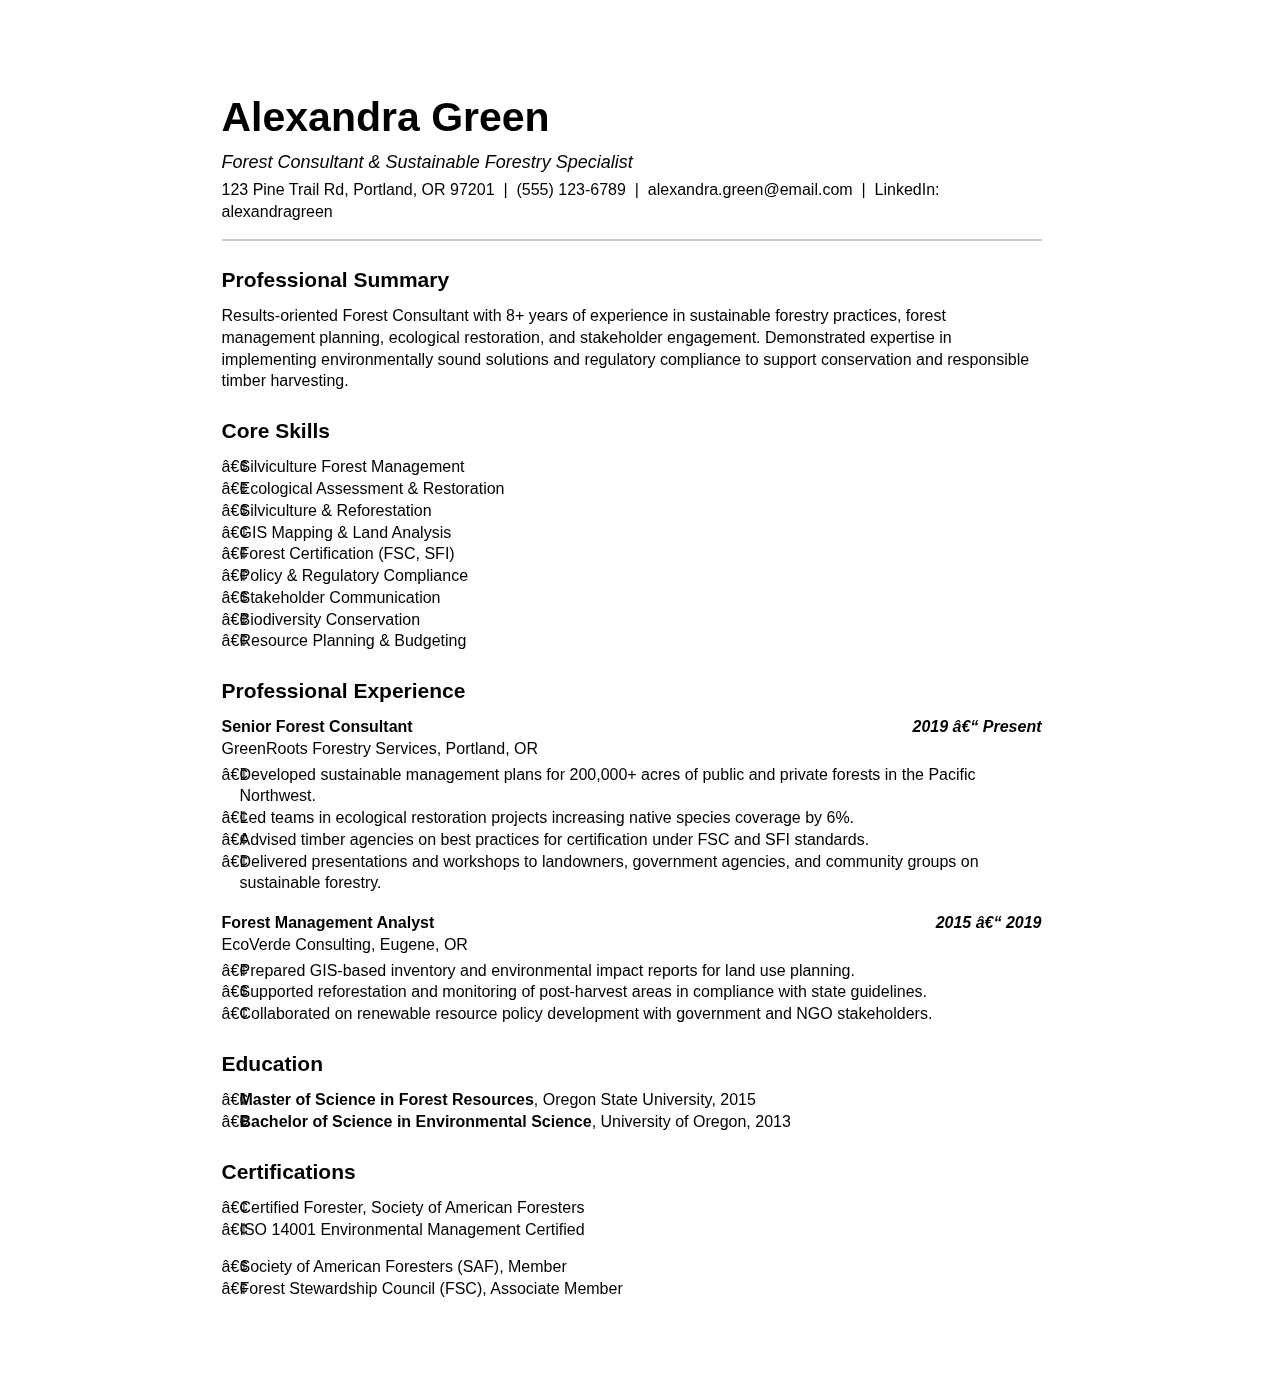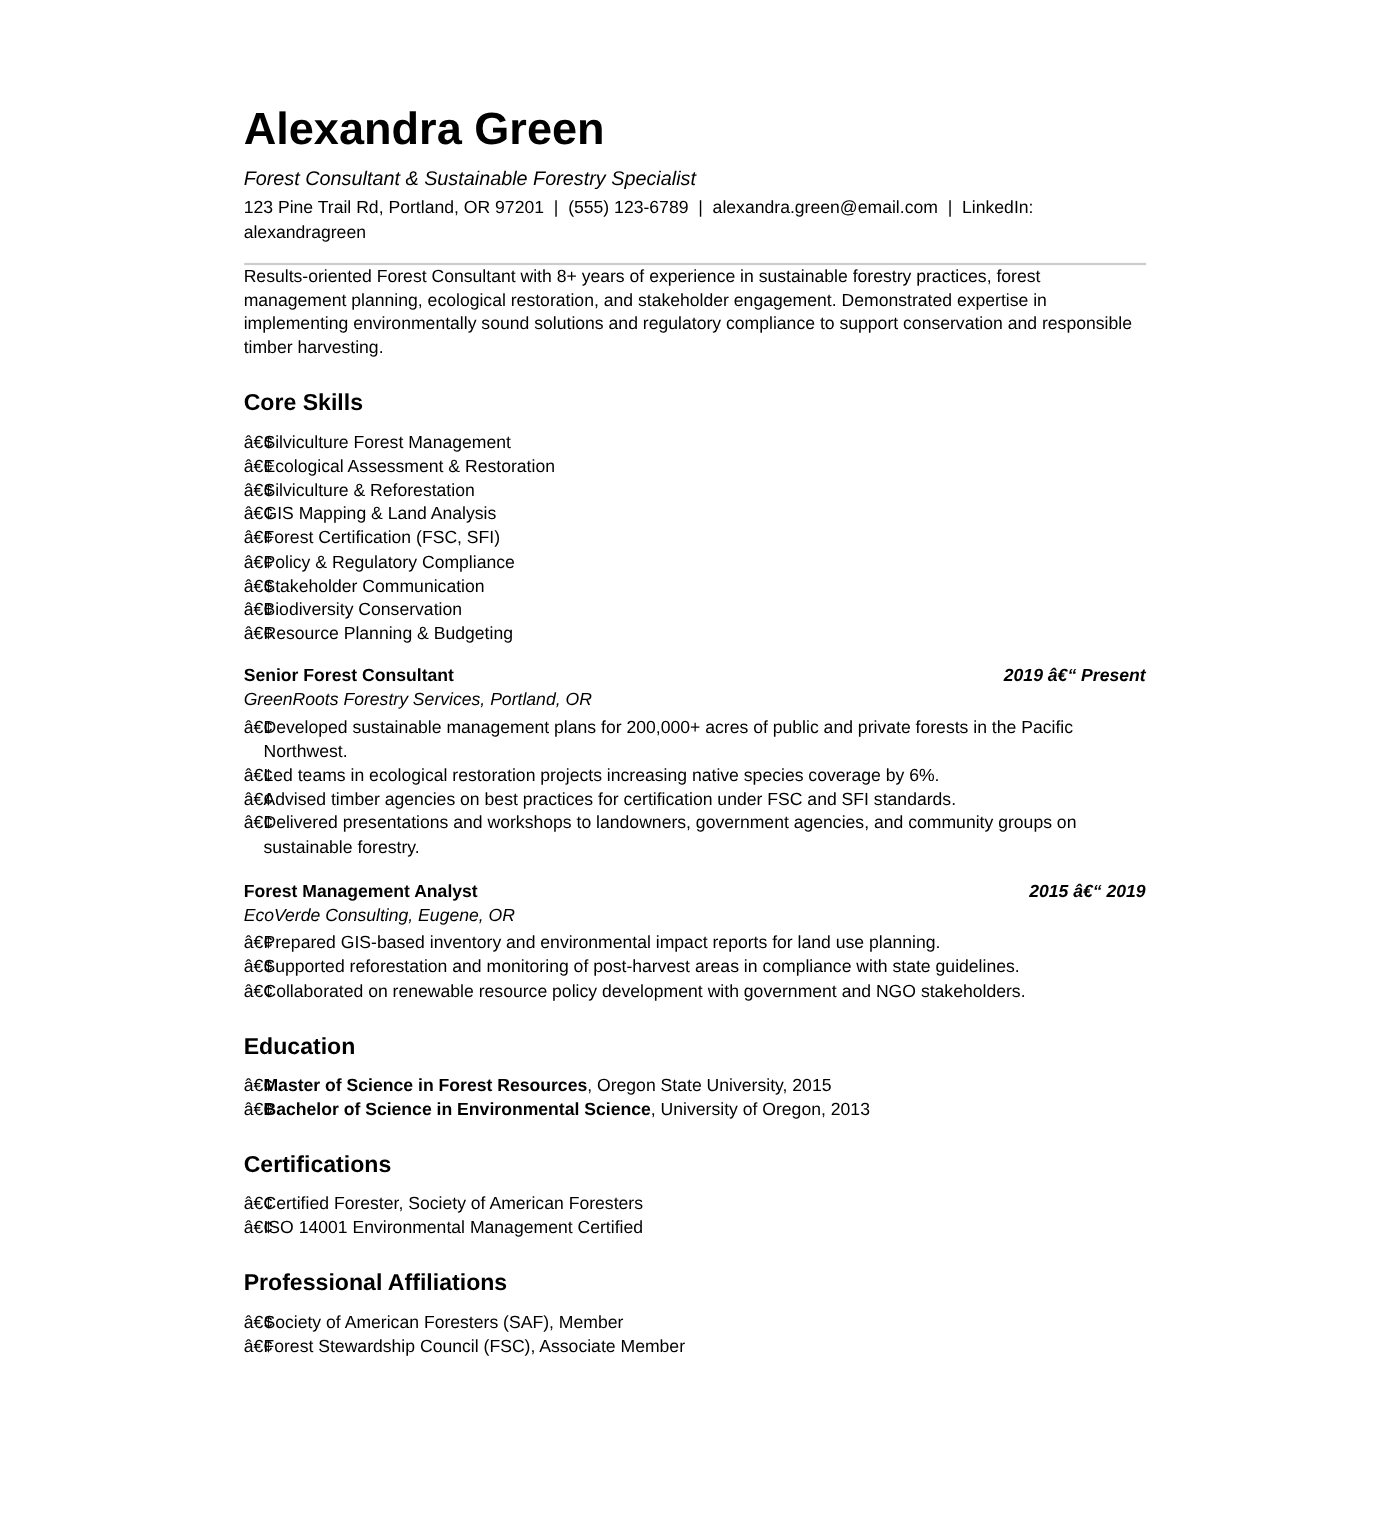--- a/index.html
+++ b/index.html
@@ -60,51 +60,53 @@
     top: 0;
   }
   .job { margin: 0 0 18px 0; }
   .job-head {
     display: flex;
     justify-content: space-between;
     align-items: flex-end;
   }
   .job-title { font-weight: bold; }
   .job-dates { font-style: italic; font-weight: bold; }
-  .company   { font-style: italic; }
+  .company   { }
   .job ul.blist { margin: 4px 0 0 0; }
 </style>
 </head>
 <body>
 
 <div class="page">
 
   <header>
     <h1>Alexandra Green</h1>
     <p class="subtitle">Forest Consultant &amp; Sustainable Forestry Specialist</p>
     <p class="contact">123 Pine Trail Rd, Portland, OR 97201  |  (555) 123-6789  |  alexandra.green@email.com  |  LinkedIn: alexandragreen</p>
   </header>
 
   <hr class="header-rule">
 
+  <h2>Professional Summary</h2>
   <p class="body-text">Results-oriented Forest Consultant with 8+ years of experience in sustainable forestry practices, forest management planning, ecological restoration, and stakeholder engagement. Demonstrated expertise in implementing environmentally sound solutions and regulatory compliance to support conservation and responsible timber harvesting.</p>
 
   <h2>Core Skills</h2>
   <ul class="blist">
     <li><span class="moji">â€¢</span><span>Silviculture Forest Management</span></li>
     <li><span class="moji">â€¢</span><span>Ecological Assessment &amp; Restoration</span></li>
     <li><span class="moji">â€¢</span><span>Silviculture &amp; Reforestation</span></li>
     <li><span class="moji">â€¢</span><span>GIS Mapping &amp; Land Analysis</span></li>
     <li><span class="moji">â€¢</span><span>Forest Certification (FSC, SFI)</span></li>
     <li><span class="moji">â€¢</span><span>Policy &amp; Regulatory Compliance</span></li>
     <li><span class="moji">â€¢</span><span>Stakeholder Communication</span></li>
     <li><span class="moji">â€¢</span><span>Biodiversity Conservation</span></li>
     <li><span class="moji">â€¢</span><span>Resource Planning &amp; Budgeting</span></li>
   </ul>
 
+  <h2>Professional Experience</h2>
 
   <div class="job">
     <div class="job-head">
       <span class="job-title">Senior Forest Consultant</span>
       <span class="job-dates">2019 â€“ Present</span>
     </div>
     <div class="company">GreenRoots Forestry Services, Portland, OR</div>
     <ul class="blist">
       <li><span class="moji">â€¢</span><span>Developed sustainable management plans for 200,000+ acres of public and private forests in the Pacific Northwest.</span></li>
       <li><span class="moji">â€¢</span><span>Led teams in ecological restoration projects increasing native species coverage by 6%.</span></li>
@@ -131,19 +133,18 @@
     <li><span class="moji">â€¢</span><span><strong>Master of Science in Forest Resources</strong><span>, Oregon State University, 2015</span></span></li>
     <li><span class="moji">â€¢</span><span><strong>Bachelor of Science in Environmental Science</strong><span>, University of Oregon, 2013</span></span></li>
   </ul>
 
   <h2>Certifications</h2>
   <ul class="blist">
     <li><span class="moji">â€¢</span><span>Certified Forester, Society of American Foresters</span></li>
     <li><span class="moji">â€¢</span><span>ISO 14001 Environmental Management Certified</span></li>
   </ul>
 
-  <h2>Professional Affiliations</h2>
   <ul class="blist">
     <li><span class="moji">â€¢</span><span>Society of American Foresters (SAF), Member</span></li>
     <li><span class="moji">â€¢</span><span>Forest Stewardship Council (FSC), Associate Member</span></li>
   </ul>
 
 </div>
 
 </body></html>

